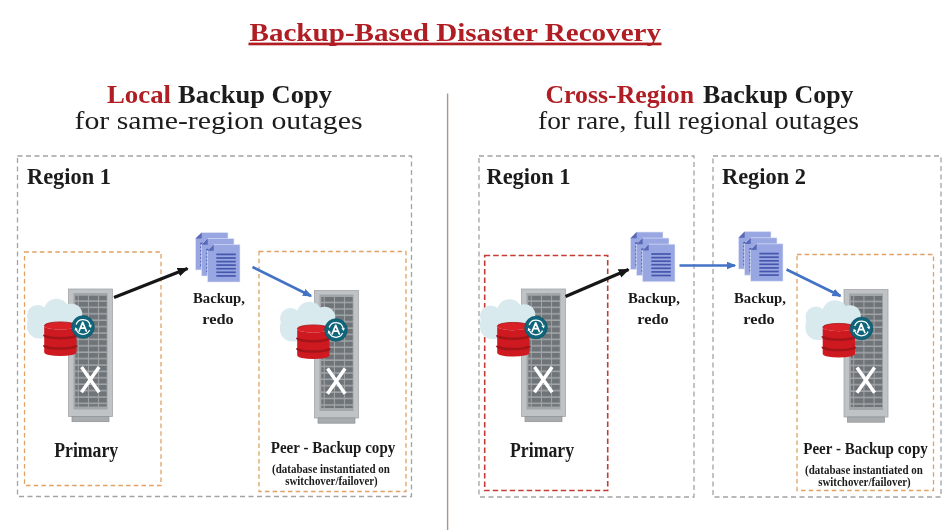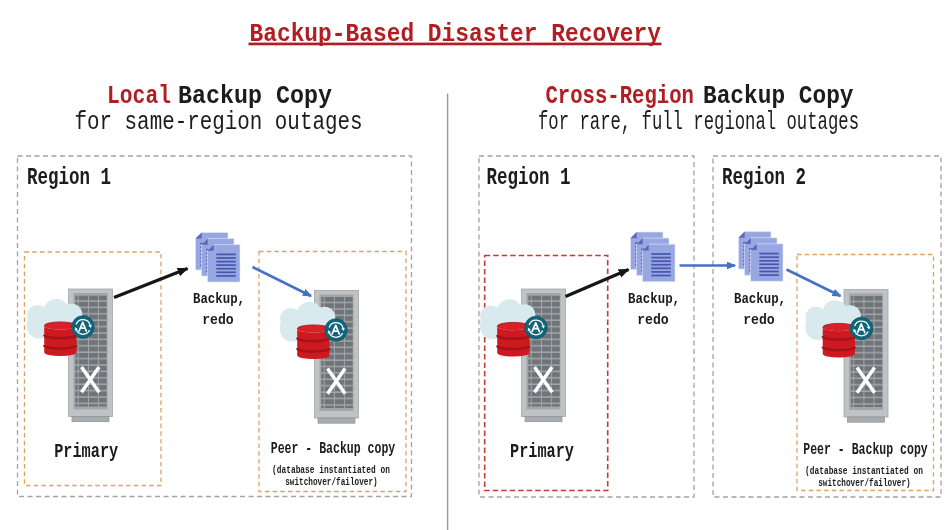--- a/index.html
+++ b/index.html
@@ -1,17 +1,17 @@
 <!DOCTYPE html>
 <html><head>
 <meta charset="utf-8">
 <style>
   html,body{margin:0;padding:0;background:#ffffff;}
   #canvas{position:relative;width:951px;height:530px;background:#ffffff;overflow:hidden;
-    font-family:Liberation Mono, monospace;}
+    font-family:Liberation Serif, serif;}
   svg{position:absolute;top:0;left:0;}
 </style>
 </head>
 <body>
 <div id="canvas">
 <svg width="951" height="530" viewBox="0 0 951 530">
   <defs>
 
     <pattern id="vents" width="10.2" height="6.4" patternUnits="userSpaceOnUse">
       <rect x="0" y="0" width="9.2" height="4.9" fill="#6f7478"></rect>

